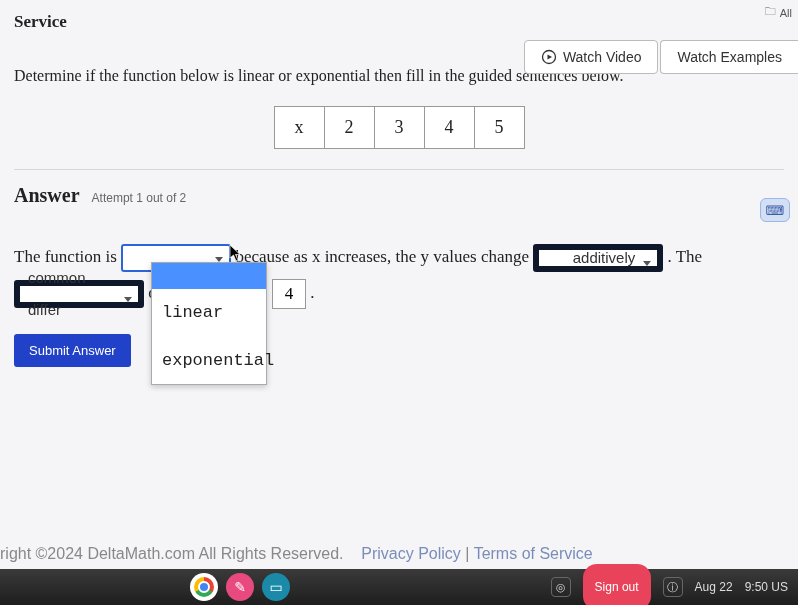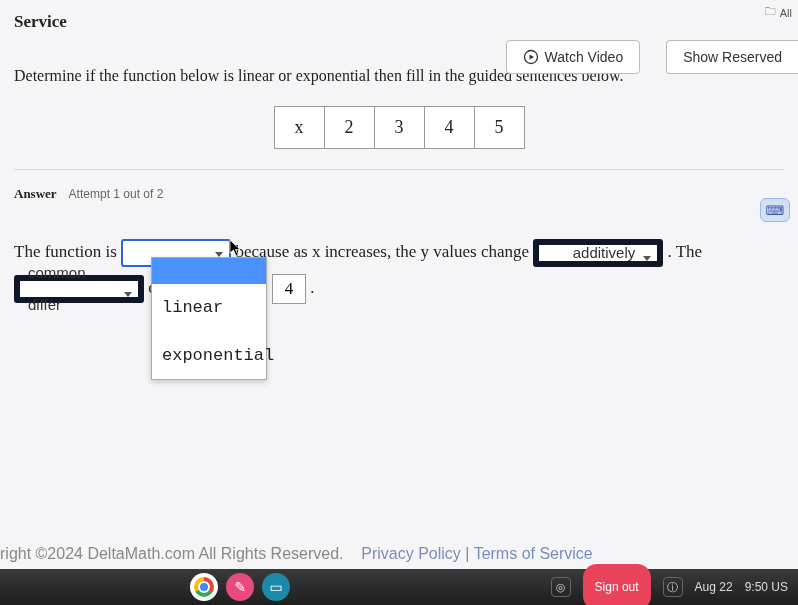--- a/index.html
+++ b/index.html
@@ -22,21 +22,21 @@
     .q-title {
       font-weight: bold;
       font-size: 17px;
       color: #222;
     }
     .top-buttons {
       position: absolute;
       right: -14px;
       top: 28px;
       display: flex;
-      gap: 26px;
+      gap: 2px;
       padding-left: 36px;
     }
     .btn {
       font-family: Arial, sans-serif;
       font-size: 14px;
       background: #fff;
       border: 1px solid #bbb;
       border-radius: 4px;
       padding: 8px 16px;
       display: flex;
@@ -63,21 +63,21 @@
       font-size: 18px;
       background: #fff;
     }
     .data-table td.hdr { font-weight: normal; }
     .answer-section {
       border-top: 1px solid #d8d8dc;
       padding-top: 14px;
       margin-top: 6px;
       position: relative;
     }
-    .ans-label { font-weight: bold; font-size: 13px; display:inline; }
+    .ans-label { font-weight: bold; font-size: 20px; display:inline; }
     .attempt { font-family: Arial, sans-serif; font-size: 12px; color: #666; margin-left: 8px; }
     .keyboard-btn {
       position: absolute;
       right: -6px;
       top: 28px;
       background: #d3dff3;
       border: 1px solid #99b7e8;
       border-radius: 6px;
       width: 30px; height: 24px;
       display:flex; align-items:center; justify-content:center;
@@ -256,21 +256,21 @@
     <div class="q-title">Service</div>
     <div class="top-buttons">
       <button class="btn">
         <svg width="16" height="16" viewBox="0 0 16 16">
             <circle cx="8" cy="8" r="6.5" fill="none" stroke="#333" stroke-width="1.3"></circle>
             <polygon points="6.5,5.5 6.5,10.5 11,8" fill="#333"></polygon>
           </svg>
         <span>Watch Video</span>
       </button>
       <button class="btn examples">
-        <span>Show Reserved</span>
+        <span>Watch Examples</span>
       </button>
     </div>
   </div>
 
   <div class="prompt">Determine if the function below is linear or exponential then fill in the guided sentences below.</div>
 
   <table class="data-table">
     <tbody>
         <tr>
       <td class="hdr">x</td>
@@ -304,20 +304,23 @@
         <div class="opt">linear</div>
         <div class="opt">exponential</div>
       </div>
       <div class="cursor-arrow">
         <svg width="14" height="18" viewBox="0 0 14 18">
             <path d="M1 1 L1 14 L4.5 11 L7 17 L9 16 L6.5 10.5 L11 10.5 Z" fill="#000" stroke="#fff" stroke-width="0.7"></path>
           </svg>
       </div>
     </div>
 
+    <button class="submit">
+      <span>Submit Answer</span>
+    </button>
   </div>
 </div>
 
 <div class="footer">
   <span>right ©2024 DeltaMath.com All Rights Reserved.</span>&nbsp;&nbsp;&nbsp;
   <a href="#">Privacy Policy</a><span> | </span><a href="#">Terms of Service</a>
 </div>
 
 <div class="taskbar">
   <div class="task-left">

